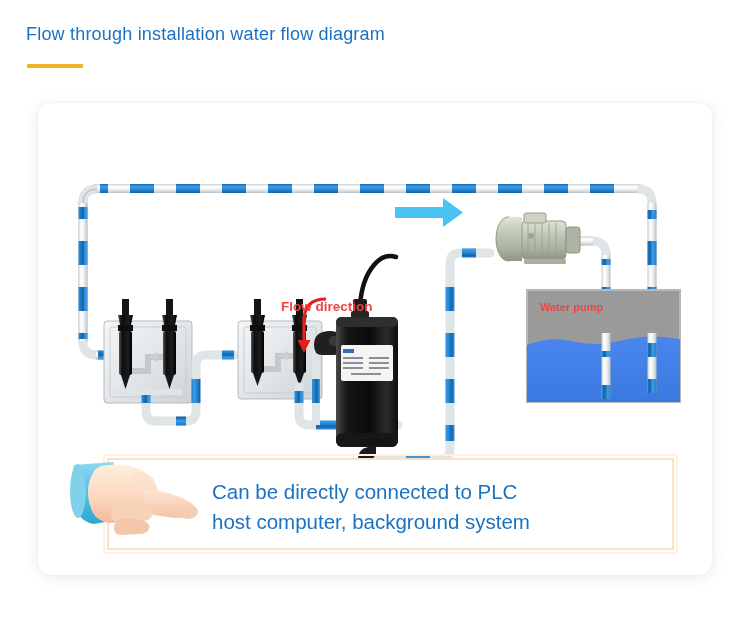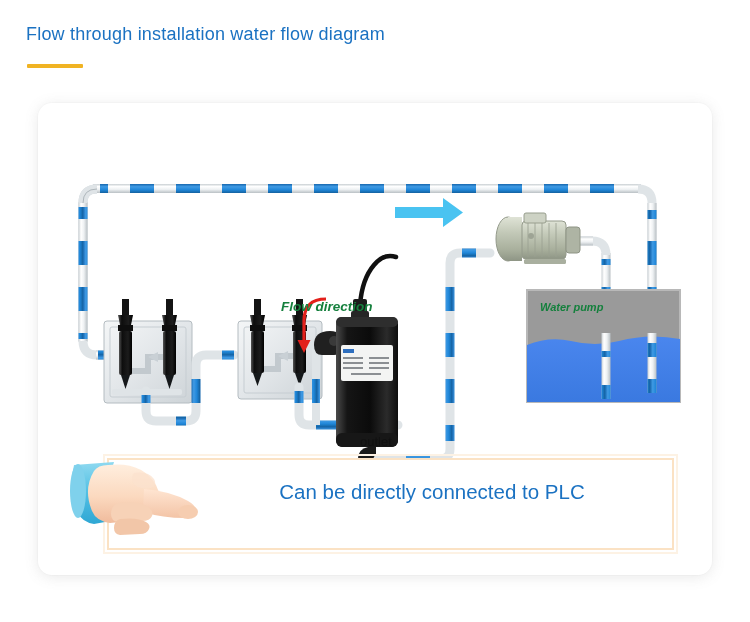--- a/index.html
+++ b/index.html
@@ -40,27 +40,27 @@
     width: 567px; height: 92px;
     border: 2px solid #fbe2c4;
     outline: 2px solid #fdf2e4; outline-offset: 2px;
     background: #ffffff;
   }
   .banner-text {
     position: absolute; left: 212px; top: 477px;
     width: 440px;
     font-size: 20.5px; line-height: 30px; color: #1b72c2;
   }
-  .banner-text span { display:block; white-space: nowrap; text-align: center; }
+  .banner-text span { display:block; white-space: nowrap; }
 
   .hand { position: absolute; left: 66px; top: 443px; width: 145px; height: 105px; }
   .hand svg { display:block; width:100%; height:100%; }
 
   
-  .lbl { position: absolute; font-style: italic; font-weight: bold; color: #15803d; }
+  .lbl { position: absolute; font-weight: bold; color: #ef4444; }
   .lbl-flow  { left: 243px; top: 196px; font-size: 13.5px; }
   .lbl-pump  { left: 502px; top: 198px; font-size: 11px; }
   .lbl-pool  { left: 604px; top: 402px; font-size: 12.5px; }
   .lbl-plain { position: absolute; color:#111; font-size: 13px; font-style: normal; font-weight: normal; }
   .lbl-outlet{ left: 322px; top: 331px; }
   .lbl-inlet { left: 392px; top: 407px; }
 </style>
 </head>
 <body>
 
@@ -362,15 +362,16 @@
       <ellipse cx="122" cy="69" rx="10" ry="7" fill="#f6cdb0"></ellipse>
 
       <path d="M52 60 q20 -3 30 4 q6 4 4 9 q-2 5 -10 5 l-24 1 q-7 -1 -7 -8 q0 -8 7 -11 z" fill="#f7d2b7"></path>
       <path d="M54 76 q18 -2 26 3 q5 3 3 7 q-2 5 -9 5 l-20 1 q-6 -1 -6 -7 q0 -7 6 -9 z" fill="#f2c6a8"></path>
       <path d="M68 30 q14 -2 20 6 q3 5 -1 8 q-5 3 -12 1 q-8 -2 -9 -8 q0 -5 2 -7 z" fill="#fbe1cd" opacity=".75"></path>
     </svg>
   </div>
 
   <div class="banner-text">
     <span>Can be directly connected to PLC</span>
+    <span>host computer, background system</span>
   </div>
 
 </div>
 
 </body></html>

